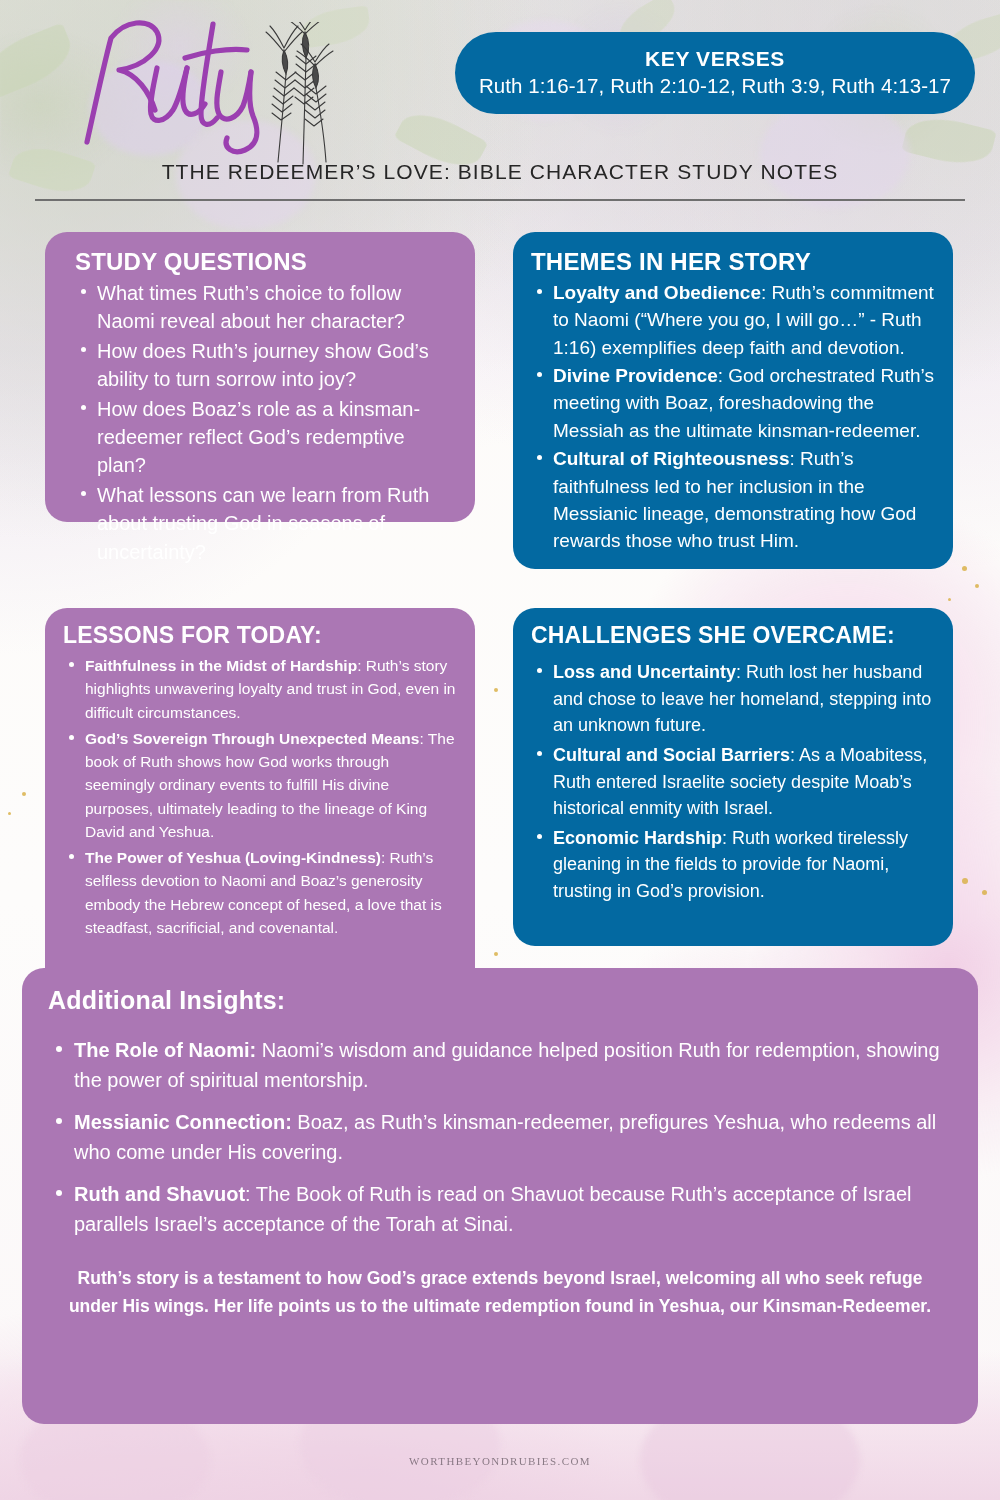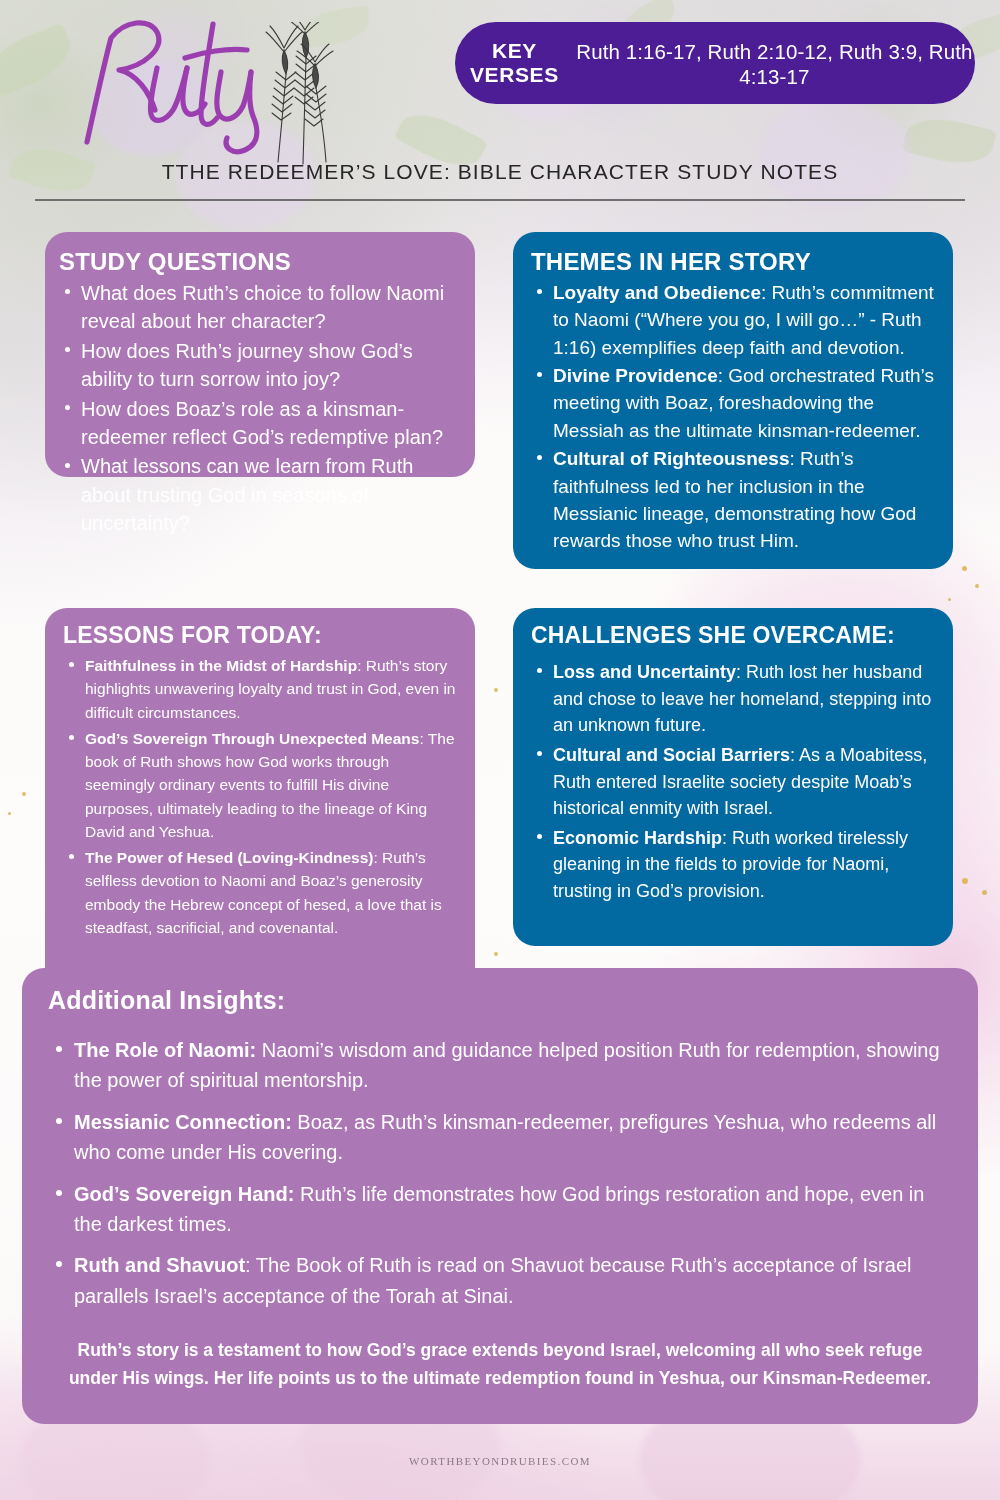--- a/index.html
+++ b/index.html
@@ -48,42 +48,42 @@
       radial-gradient(ellipse 11% 46% at 88% 34%, rgba(200,210,180,.40) 0%, transparent 72%);
     filter:blur(1.5px);}
   .leaf{position:absolute;border-radius:60% 10% 60% 10%;opacity:.5;filter:blur(.6px);}
   .petal{position:absolute;border-radius:50%;filter:blur(3px);}
   .gold{position:absolute;border-radius:50%;background:#d9b24a;opacity:.85;}
 
   
   .header{position:absolute;left:0;top:0;width:1000px;height:215px;z-index:3;}
   .wordmark{position:absolute;left:45px;top:10px;width:260px;height:150px;}
   .wheat{position:absolute;left:248px;top:22px;width:110px;height:145px;}
-  .keyverses{position:absolute;left:455px;top:22px;width:520px;height:82px;
-    background:#4c1d95;border-radius:41px;color:#fff;text-align:center;
-    display:flex;flex-direction:row;align-items:center;justify-content:center;}
+  .keyverses{position:absolute;left:455px;top:32px;width:520px;height:82px;
+    background:#0369a1;border-radius:41px;color:#fff;text-align:center;
+    display:flex;flex-direction:column;align-items:center;justify-content:center;}
   .kv-title{font-size:21px;font-weight:bold;letter-spacing:.6px;line-height:1.15;}
   .kv-refs{font-size:20.5px;line-height:1.2;margin-top:3px;letter-spacing:.1px;}
   .subtitle{position:absolute;left:0;top:160px;width:1000px;text-align:center;
     font-size:21px;color:#262626;letter-spacing:1.1px;}
   .rule{position:absolute;left:35px;top:199px;width:930px;height:2px;background:#6f6f6f;}
 
   
   .card{position:absolute;border-radius:22px;color:#fff;box-sizing:border-box;z-index:3;}
   .c-dark{background:#ab77b4;}
   .c-light{background:#0369a1;}
   .card h2{margin:0;font-weight:bold;letter-spacing:.2px;}
   .card ul{margin:0;padding:0;list-style:none;}
   .card li{position:relative;padding-left:22px;}
   .card li::before{content:"";position:absolute;left:6px;top:.52em;
     width:5px;height:5px;border-radius:50%;background:#fff;}
   .b{font-weight:bold;}
 
   
-  #card-study{left:45px;top:232px;width:430px;height:245px;padding:16px 20px 10px 14px;}
+  #card-study{left:45px;top:232px;width:430px;height:290px;padding:16px 20px 10px 30px;}
   #card-study h2{font-size:24px;margin-bottom:3px;}
   #card-study li{font-size:20px;line-height:1.42;margin-bottom:1px;}
 
   #card-themes{left:513px;top:232px;width:440px;height:337px;padding:16px 14px 10px 18px;}
   #card-themes h2{font-size:24px;margin-bottom:3px;}
   #card-themes li{font-size:19px;line-height:1.44;margin-bottom:1px;}
 
   #card-lessons{left:45px;top:608px;width:430px;height:412px;padding:14px 18px 10px 18px;}
   #card-lessons h2{font-size:23px;margin-bottom:5px;}
   #card-lessons li{font-size:15.5px;line-height:1.5;margin-bottom:3px;}
@@ -189,58 +189,57 @@
     <div class="kv-refs">Ruth 1:16-17, Ruth 2:10-12, Ruth 3:9, Ruth 4:13-17</div>
   </div>
 
   <div class="subtitle">TTHE REDEEMER’S LOVE: BIBLE CHARACTER STUDY NOTES</div>
   <div class="rule"></div>
 </div>
 
 <section class="card c-dark" id="card-study">
   <h2>STUDY QUESTIONS</h2>
   <ul>
-    <li><span>What does Ruth’s choice to follow Naomi reveal about her character?</span></li>
+    <li><span>What times Ruth’s choice to follow Naomi reveal about her character?</span></li>
     <li><span>How does Ruth’s journey show God’s ability to turn sorrow into joy?</span></li>
     <li><span>How does Boaz’s role as a kinsman-redeemer reflect God’s redemptive plan?</span></li>
     <li><span>What lessons can we learn from Ruth about trusting God in seasons of uncertainty?</span></li>
   </ul>
 </section>
 
 <section class="card c-light" id="card-themes">
   <h2>THEMES IN HER STORY</h2>
   <ul>
     <li><span class="b">Loyalty and Obedience</span><span>: Ruth’s commitment to Naomi (“Where you go, I will go…” - Ruth 1:16) exemplifies deep faith and devotion.</span></li>
     <li><span class="b">Divine Providence</span><span>: God orchestrated Ruth’s meeting with Boaz, foreshadowing the Messiah as the ultimate kinsman-redeemer.</span></li>
     <li><span class="b">Cultural of Righteousness</span><span>: Ruth’s faithfulness led to her inclusion in the Messianic lineage, demonstrating how God rewards those who trust Him.</span></li>
   </ul>
 </section>
 
 <section class="card c-dark" id="card-lessons">
   <h2>LESSONS FOR TODAY:</h2>
   <ul>
     <li><span class="b">Faithfulness in the Midst of Hardship</span><span>: Ruth’s story highlights unwavering loyalty and trust in God, even in difficult circumstances.</span></li>
     <li><span class="b">God’s Sovereign Through Unexpected Means</span><span>: The book of Ruth shows how God works through seemingly ordinary events to fulfill His divine purposes, ultimately leading to the lineage of King David and Yeshua.</span></li>
-    <li><span class="b">The Power of Hesed (Loving-Kindness)</span><span>: Ruth’s selfless devotion to Naomi and Boaz’s generosity embody the Hebrew concept of hesed, a love that is steadfast, sacrificial, and covenantal.</span></li>
+    <li><span class="b">The Power of Yeshua (Loving-Kindness)</span><span>: Ruth’s selfless devotion to Naomi and Boaz’s generosity embody the Hebrew concept of hesed, a love that is steadfast, sacrificial, and covenantal.</span></li>
   </ul>
 </section>
 
 <section class="card c-light" id="card-challenges">
   <h2>CHALLENGES SHE OVERCAME:</h2>
   <ul>
     <li><span class="b">Loss and Uncertainty</span><span>: Ruth lost her husband and chose to leave her homeland, stepping into an unknown future.</span></li>
     <li><span class="b">Cultural and Social Barriers</span><span>: As a Moabitess, Ruth entered Israelite society despite Moab’s historical enmity with Israel.</span></li>
     <li><span class="b">Economic Hardship</span><span>: Ruth worked tirelessly gleaning in the fields to provide for Naomi, trusting in God’s provision.</span></li>
   </ul>
 </section>
 
 <section class="card c-dark" id="card-insights">
   <h2>Additional Insights:</h2>
   <ul>
     <li><span class="b">The Role of Naomi:</span><span> Naomi’s wisdom and guidance helped position Ruth for redemption, showing the power of spiritual mentorship.</span></li>
     <li><span class="b">Messianic Connection:</span><span> Boaz, as Ruth’s kinsman-redeemer, prefigures Yeshua, who redeems all who come under His covering.</span></li>
-    <li><span class="b">God’s Sovereign Hand:</span><span> Ruth’s life demonstrates how God brings restoration and hope, even in the darkest times.</span></li>
     <li><span class="b">Ruth and Shavuot</span><span>: The Book of Ruth is read on Shavuot because Ruth’s acceptance of Israel parallels Israel’s acceptance of the Torah at Sinai.</span></li>
   </ul>
   <div class="closing">Ruth’s story is a testament to how God’s grace extends beyond Israel, welcoming all who seek refuge under His wings. Her life points us to the ultimate redemption found in Yeshua, our Kinsman-Redeemer.</div>
 </section>
 
 <div class="footer">WORTHBEYONDRUBIES.COM</div>
 
 </body></html>

